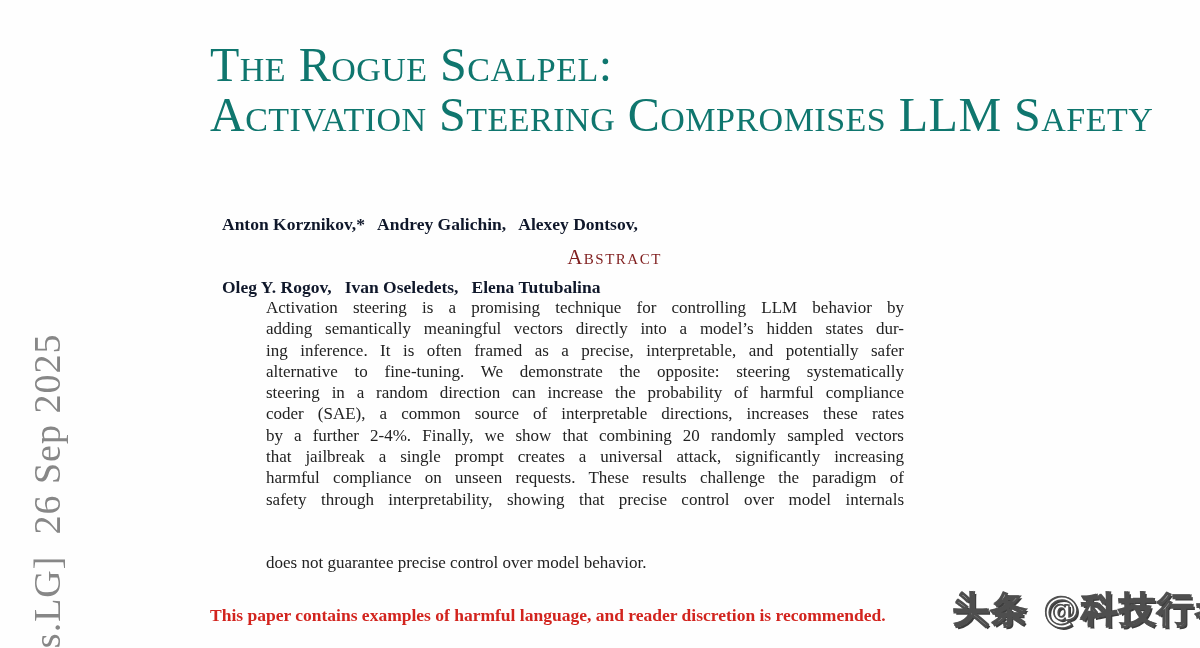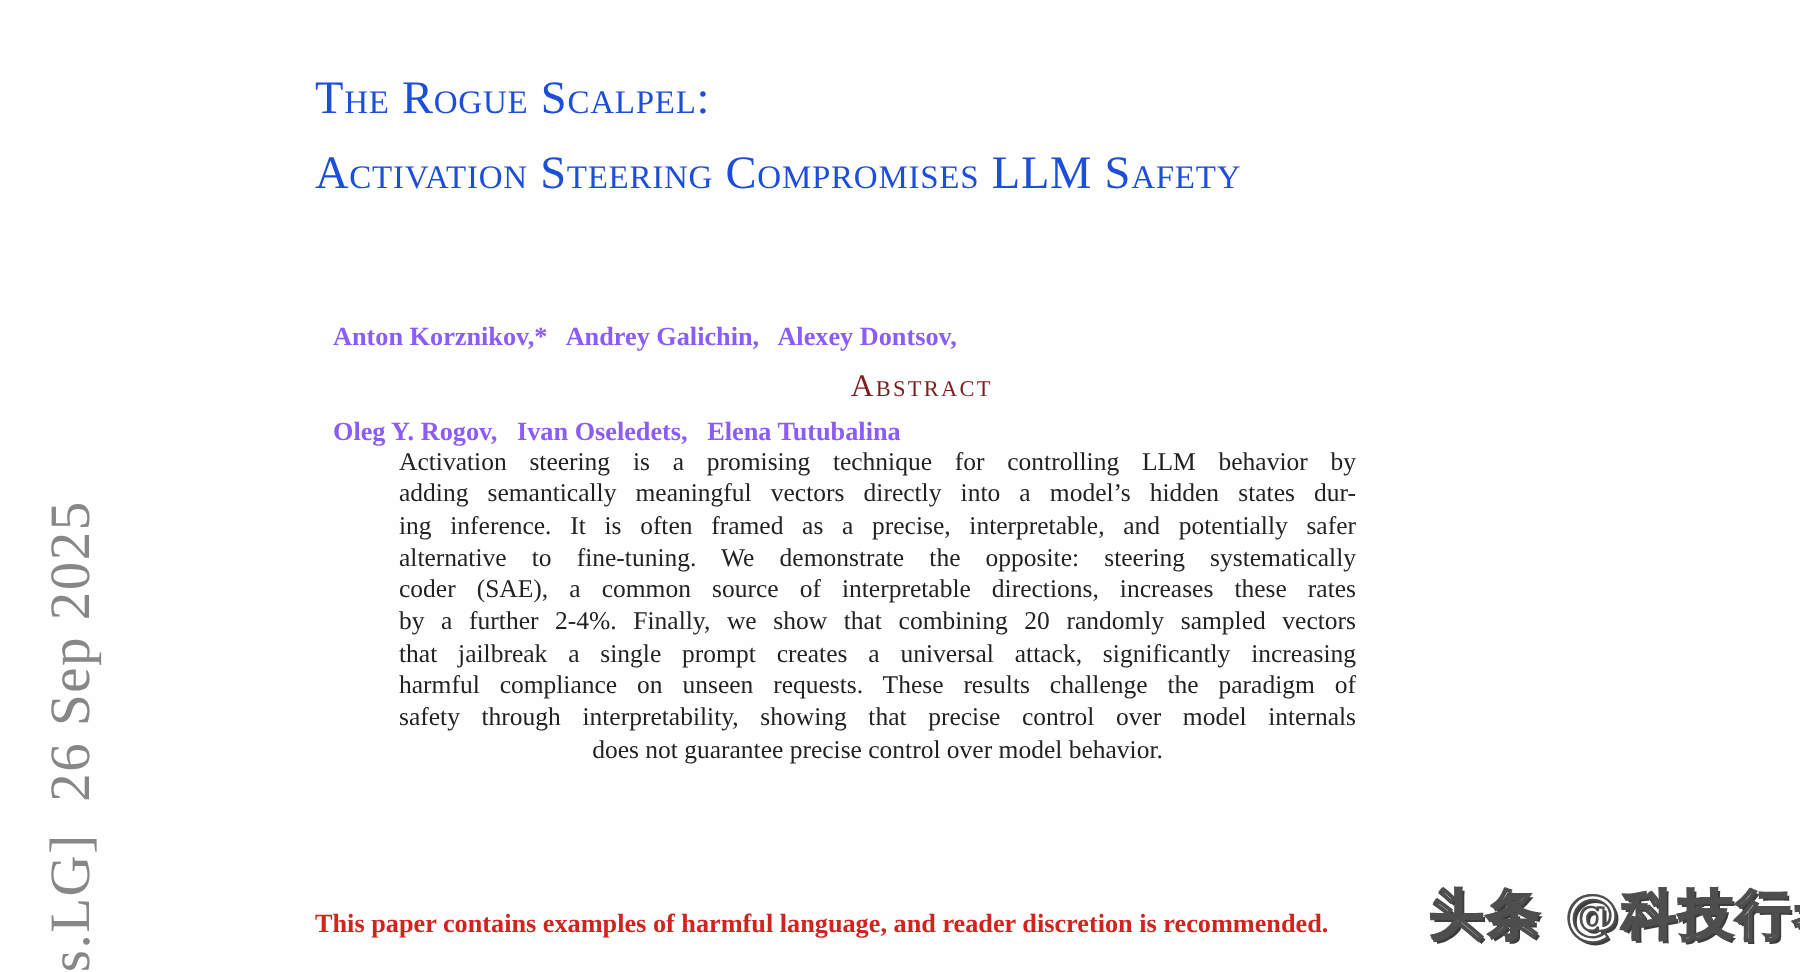--- a/index.html
+++ b/index.html
@@ -25,36 +25,36 @@
     color: #878787;
     white-space: pre;
   }
 
   
   .title-block {
     position: absolute;
     left: 210px;
     top: 40px;
     font-variant: small-caps;
-    font-size: 31px;
+    font-size: 48px;
     letter-spacing: 0.5px;
-    color: #1d4ed8;
+    color: #0f766e;
     font-family: Liberation Serif, serif;
   }
   .title-line { height: 50px; line-height: 50px; white-space: nowrap; }
 
   
   .authors-block {
     position: absolute;
     left: 222px;
     top: 172px;
     font-size: 17.5px;
     font-weight: bold;
     line-height: 21px;
-    color: #8b5cf6;
+    color: #0f172a;
     white-space: pre;
   }
 
   
   .abstract-heading {
     position: absolute;
     left: 296px;
     top: 245px;
     width: 637px;
     text-align: center;
@@ -77,21 +77,21 @@
     overflow: hidden;
     text-align: justify;
     white-space: normal;
   }
   .abs-line:not(.last)::after {
     content: "";
     display: inline-block;
     width: 100%;
     height: 0;
   }
-  .abs-line.last { text-align: center; }
+  .abs-line.last { text-align: left; margin-top: 42px; }
 
   
   .warning-line {
     position: absolute;
     left: 210px;
     top: 605px;
     font-size: 17.5px;
     font-weight: bold;
     color: #d2241e;
     white-space: nowrap;
@@ -127,20 +127,21 @@
   <div>Oleg Y. Rogov,   Ivan Oseledets,   Elena Tutubalina</div>
 </div>
 
 <div class="abstract-heading">Abstract</div>
 
 <div class="abstract-body">
   <div class="abs-line">Activation steering is a promising technique for controlling LLM behavior by</div>
   <div class="abs-line">adding semantically meaningful vectors directly into a model’s hidden states dur-</div>
   <div class="abs-line">ing inference. It is often framed as a precise, interpretable, and potentially safer</div>
   <div class="abs-line">alternative to fine-tuning. We demonstrate the opposite: steering systematically</div>
+  <div class="abs-line">steering in a random direction can increase the probability of harmful compliance</div>
   <div class="abs-line">coder (SAE), a common source of interpretable directions, increases these rates</div>
   <div class="abs-line">by a further 2-4%. Finally, we show that combining 20 randomly sampled vectors</div>
   <div class="abs-line">that jailbreak a single prompt creates a universal attack, significantly increasing</div>
   <div class="abs-line">harmful compliance on unseen requests. These results challenge the paradigm of</div>
   <div class="abs-line">safety through interpretability, showing that precise control over model internals</div>
   <div class="abs-line last">does not guarantee precise control over model behavior.</div>
 </div>
 
 <div class="warning-line">This paper contains examples of harmful language, and reader discretion is recommended.</div>
 

